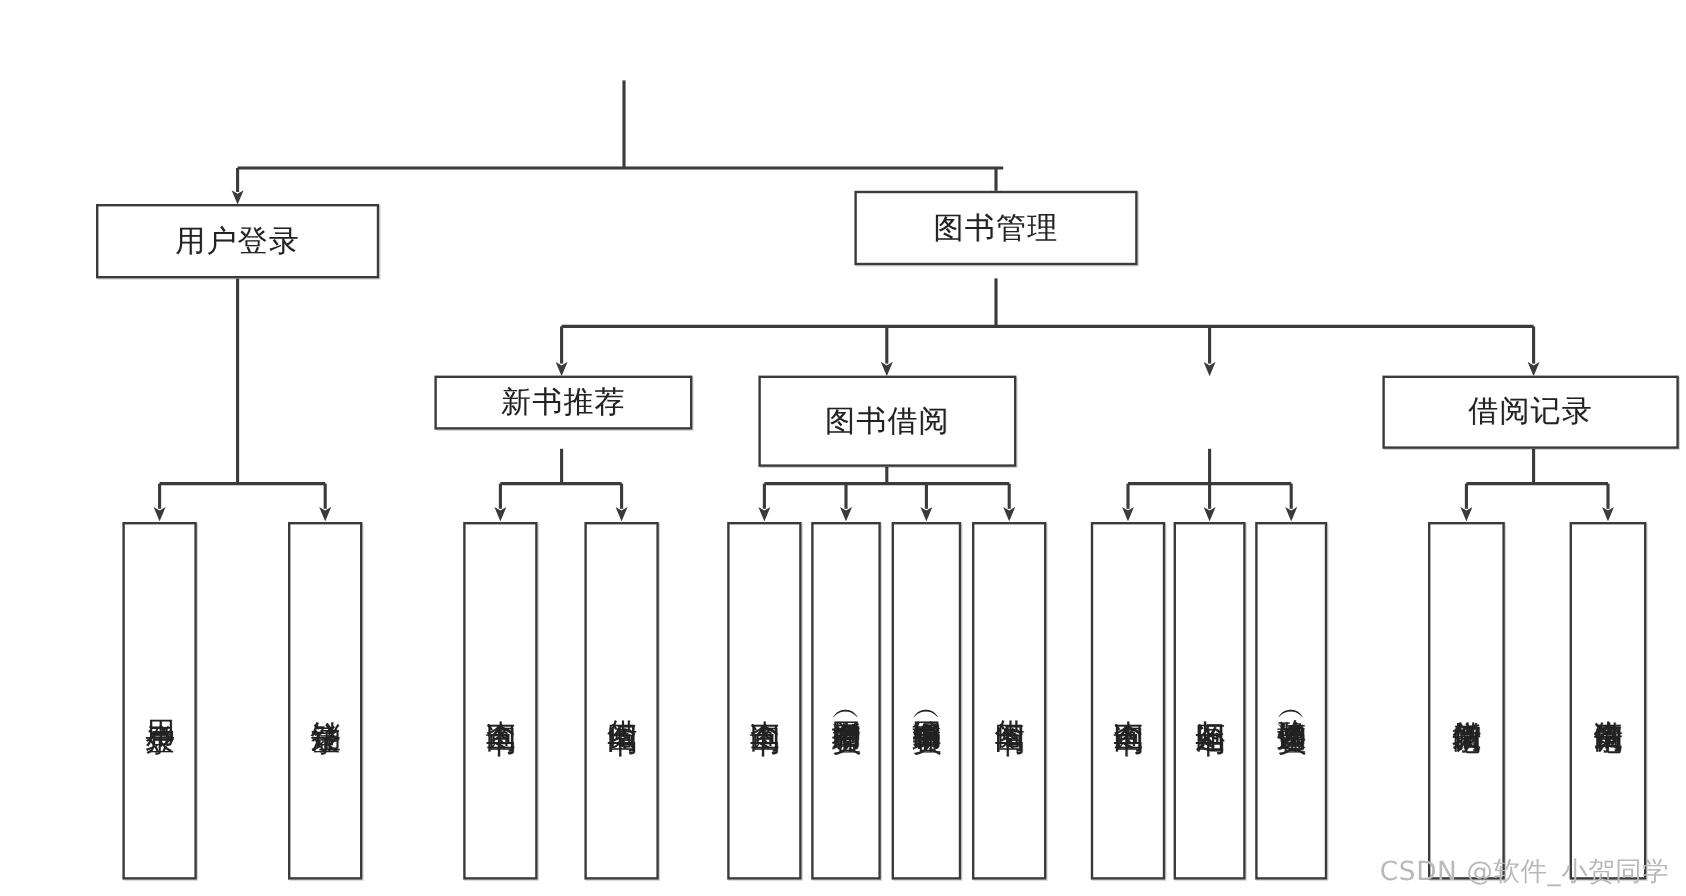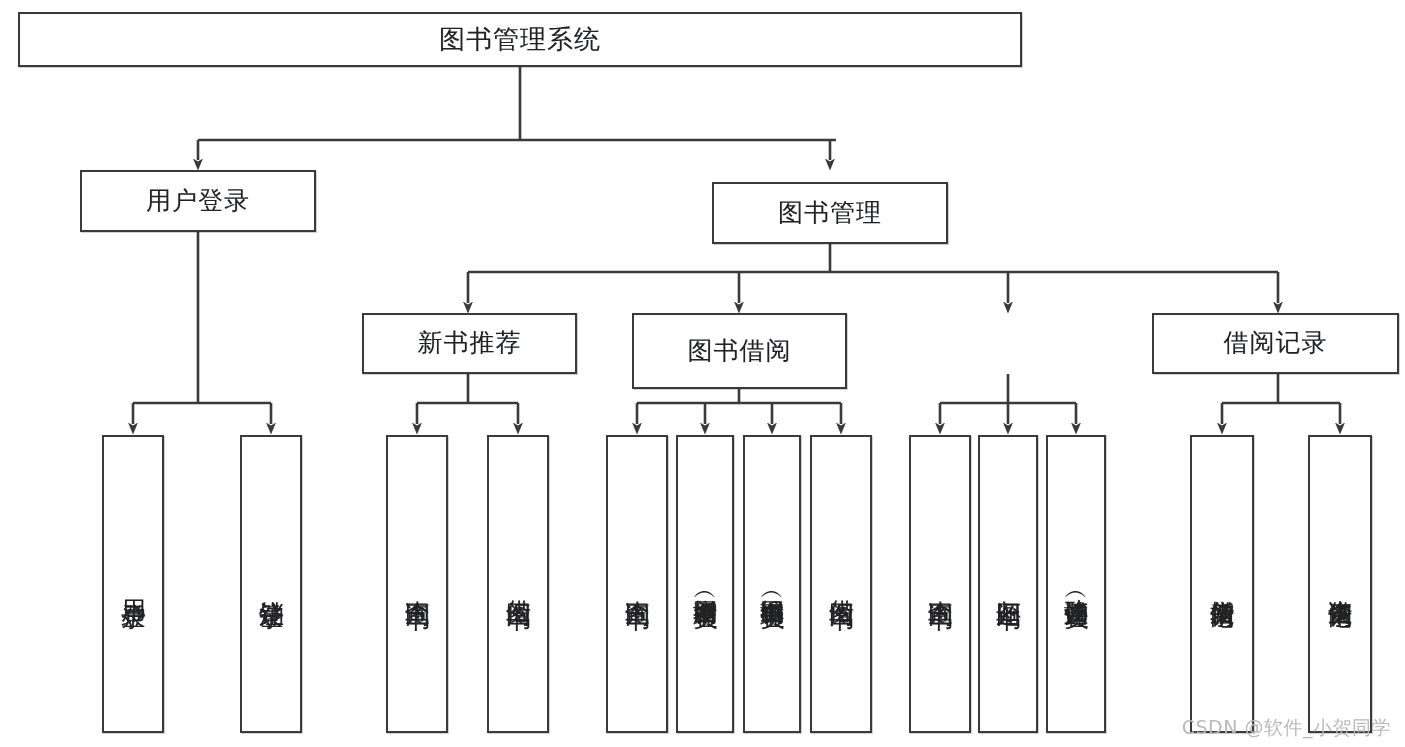--- a/index.html
+++ b/index.html
@@ -60,21 +60,21 @@
     letter-spacing:2px;
     color:#222;
     text-shadow:0.5px 0 0 rgba(120,140,170,0.35);
     white-space:nowrap;
   }
   .leaf.narrow .vlabel{font-size:24px;letter-spacing:1px;}
   .watermark{
     position:absolute;
     right:14px;
     bottom:6px;
-    font-size:19px;
+    font-size:22px;
     color:#b9b9b9;
     letter-spacing:0.5px;
     white-space:nowrap;
     user-select:none;
   }
 </style>
 </head>
 <body>
 
 <div id="canvas">
@@ -122,33 +122,30 @@
       <path d="M1008,403 L1008,424" marker-end="url(#arrow)"></path>
       <path d="M1076,403 L1076,424" marker-end="url(#arrow)"></path>
 
       <path d="M1278,374 L1278,403"></path>
       <path d="M1222,403 L1340,403"></path>
       <path d="M1222,403 L1222,424" marker-end="url(#arrow)"></path>
       <path d="M1340,403 L1340,424" marker-end="url(#arrow)"></path>
     </g>
   </svg>
 
-  <div class="node root" style="left:18px;  top:12px;  width:1004px; height:55px;">
-    <span class="label">图书管理系统</span>
-  </div>
 
   <div class="node" style="left:80px;  top:170px; width:236px; height:62px;">
     <span class="label">用户登录</span>
   </div>
 
-  <div class="node" style="left:712px; top:182px; width:236px; height:62px;">
+  <div class="node" style="left:712px; top:159px; width:236px; height:62px;">
     <span class="label">图书管理</span>
   </div>
 
-  <div class="node" style="left:362px;  top:313px; width:215px; height:61px;">
+  <div class="node" style="left:362px;  top:313px; width:215px; height:45px;">
     <span class="label">新书推荐</span>
   </div>
 
   <div class="node" style="left:632px;  top:313px; width:215px; height:76px;">
     <span class="label">图书借阅</span>
   </div>
 
 
   <div class="node" style="left:1152px; top:313px; width:247px; height:61px;">
     <span class="label">借阅记录</span>

